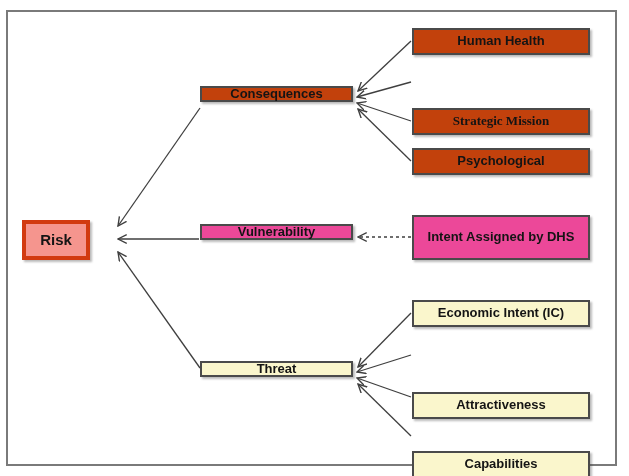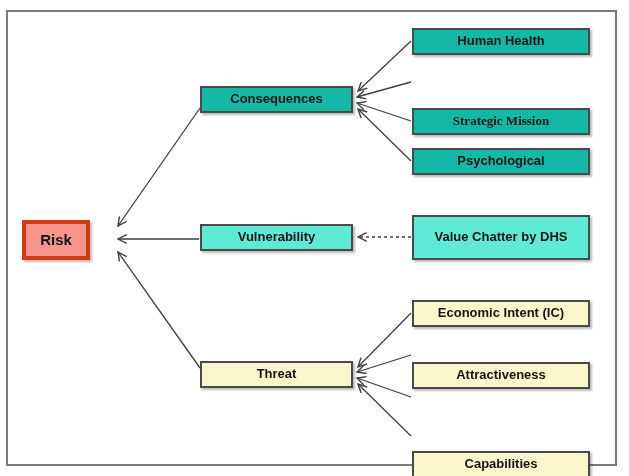--- a/index.html
+++ b/index.html
@@ -40,31 +40,31 @@
     align-items: center;
     justify-content: center;
     text-align: center;
     font-weight: bold;
     font-size: 13px;
     color: #141414;
     line-height: 1.15;
     box-shadow: 1.5px 2px 2px rgba(60,60,60,0.35);
     padding: 1px 4px;
   }
-  .green  { background: #14b8a6; }
-  .tan    { background: #5eead4; }
+  .green  { background: #c2410c; }
+  .tan    { background: #ec4899; }
   .yellow { background: #faf6cc; }
   .risk-node {
     background: #f5958e;
     border: 4px solid #d23a10;
     font-size: 15px;
     box-shadow: 1.5px 2px 2px rgba(60,60,60,0.35);
   }
   
-  .mid   { left: 200px; width: 153px; height: 27px; }
+  .mid   { left: 200px; width: 153px; height: 16px; }
   
   .right { left: 412px; width: 178px; height: 27px; }
 </style>
 </head>
 <body>
 
 <div id="stage">
 
   <div id="frame"></div>
 
@@ -96,19 +96,19 @@
   <div class="node risk-node" style="left:22px; top:220px; width:68px; height:40px;">Risk</div>
 
   <div class="node green mid" style="top:86px;">Consequences</div>
   <div class="node tan mid" style="top:224px;">Vulnerability</div>
   <div class="node yellow mid" style="top:361px;">Threat</div>
 
   <div class="node green right" style="top:28px;">Human Health</div>
   <div class="node green right" style="top:108px;font-family:Liberation Serif, serif;">Strategic Mission</div>
   <div class="node green right" style="top:148px;">Psychological</div>
 
-  <div class="node tan right" style="top:215px; height:45px;">Value Chatter by DHS</div>
+  <div class="node tan right" style="top:215px; height:45px;">Intent Assigned by DHS</div>
 
   <div class="node yellow right" style="top:300px;">Economic Intent (IC)</div>
-  <div class="node yellow right" style="top:362px;">Attractiveness</div>
+  <div class="node yellow right" style="top:392px;">Attractiveness</div>
   <div class="node yellow right" style="top:423px;margin-top:28px;">Capabilities</div>
 
 </div>
 
 </body></html>

